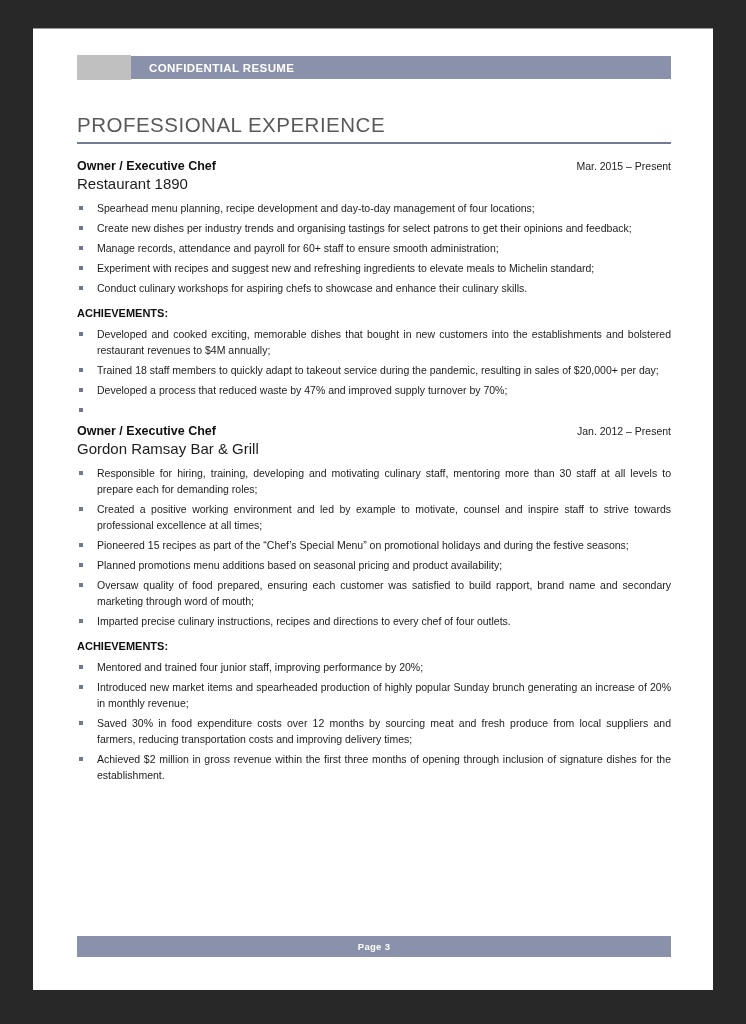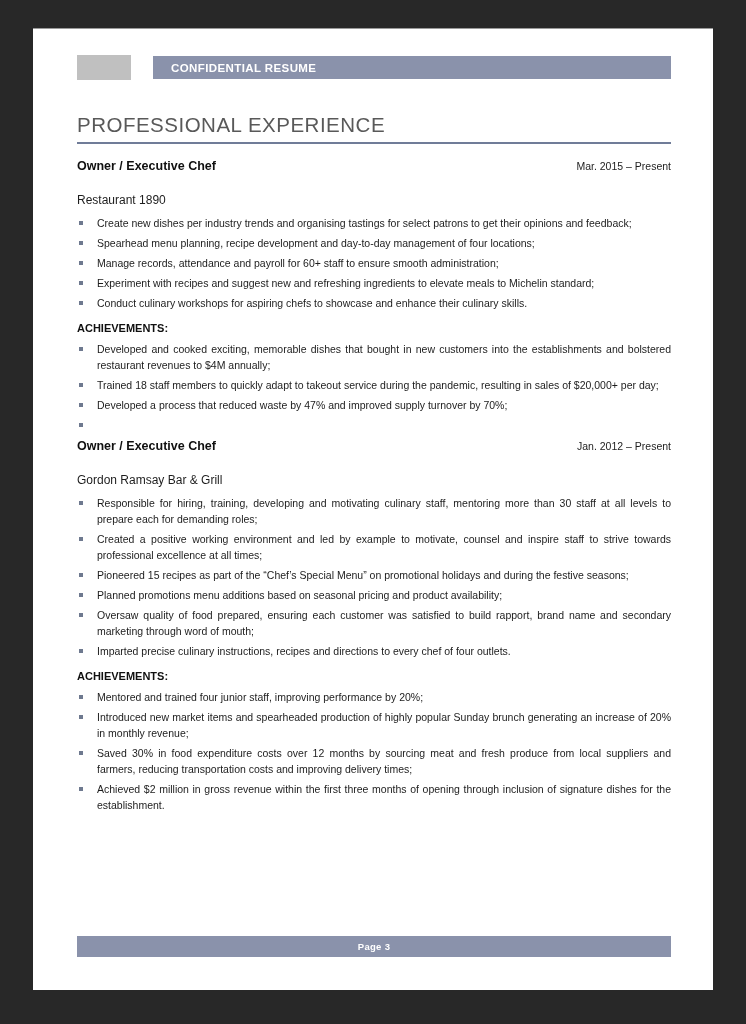--- a/index.html
+++ b/index.html
@@ -12,39 +12,39 @@
   body{
     width:746px;height:1024px;overflow:hidden;background:var(--frame);
     font-family:"Liberation Sans", sans-serif;
   }
   .frame{position:relative;width:746px;height:1024px;background:var(--frame);}
   .page{
     position:absolute;left:33px;top:28px;width:680px;height:962px;
     background:var(--page);padding:0 42px 0 44px;border-top:1px solid #9a9a9a;
   }
   
-  .page-header{display:flex;align-items:flex-start;gap:22px;padding-top:26px;}
+  .page-header{display:flex;align-items:flex-start;padding-top:26px;}
   .logo-box{width:54px;height:25px;background:var(--logo_box);flex:none;}
   .banner{
     flex:1;height:23px;margin-top:1px;background:var(--banner);
     display:flex;align-items:center;padding-left:18px;
   }
   .banner-label{color:var(--banner_text);font-weight:bold;font-size:11.5px;letter-spacing:.4px;}
   
   .section-title{
     margin:33px 0 15px 0;font-size:20.5px;font-weight:400;color:var(--heading_text);
     letter-spacing:.5px;border-bottom:2.5px solid var(--rule);padding-bottom:5px;
   }
   
   .job{margin:0;}
   .job.second{margin-top:26px;}
   .job-head{display:flex;justify-content:space-between;align-items:baseline;}
   .job-title{margin:0;font-size:12.5px;font-weight:bold;color:#101010;}
   .job-dates{font-size:10.5px;color:#1d1d1d;white-space:nowrap;text-align:center;}
-  .job-company{font-size:12px;color:#1d1d1d;margin-top:20px;}
+  .job-company{font-size:15px;color:#1d1d1d;margin-top:2px;}
   ul.blist{list-style:none;margin:8px 0 0 0;padding:0;}
   .blist li{
     position:relative;padding-left:20px;margin-bottom:4px;
     font-size:10.5px;line-height:16px;color:var(--body_text);text-align:justify;
   }
   .blist li:last-child{margin-bottom:0;}
   .blt{position:absolute;left:2px;top:6px;width:4px;height:4px;background:var(--bullet_marker);}
   .blist li.highlight{color:var(--highlight_text);}
   .ach-label{font-weight:bold;font-size:11px;color:#101010;margin:11px 0 0 0;}
   .ach-list{margin-top:7px !important;}
@@ -70,22 +70,22 @@
 
     <h1 class="section-title">PROFESSIONAL EXPERIENCE</h1>
 
     <section class="job">
       <div class="job-head">
         <h2 class="job-title">Owner / Executive Chef</h2>
         <span class="job-dates">Mar. 2015 – Present</span>
       </div>
       <div class="job-company">Restaurant 1890</div>
       <ul class="blist">
+        <li><span class="blt"></span><span>Spearhead menu planning, recipe development and day-to-day management of four locations;</span></li>
         <li><span class="blt"></span><span>Create new dishes per industry trends and organising tastings for select patrons to get their opinions and feedback;</span></li>
-        <li><span class="blt"></span><span>Spearhead menu planning, recipe development and day-to-day management of four locations;</span></li>
         <li><span class="blt"></span><span>Manage records, attendance and payroll for 60+ staff to ensure smooth administration;</span></li>
         <li><span class="blt"></span><span>Experiment with recipes and suggest new and refreshing ingredients to elevate meals to Michelin standard;</span></li>
         <li><span class="blt"></span><span>Conduct culinary workshops for aspiring chefs to showcase and enhance their culinary skills.</span></li>
       </ul>
       <div class="ach-label">ACHIEVEMENTS:</div>
       <ul class="blist ach-list">
         <li><span class="blt"></span><span>Developed and cooked exciting, memorable dishes that bought in new customers into the establishments and bolstered restaurant revenues to $4M annually;</span></li>
         <li><span class="blt"></span><span>Trained 18 staff members to quickly adapt to takeout service during the pandemic, resulting in sales of $20,000+ per day;</span></li>
         <li><span class="blt"></span><span>Developed a process that reduced waste by 47% and improved supply turnover by 70%;</span></li>
         <li><span class="blt"></span></li>

